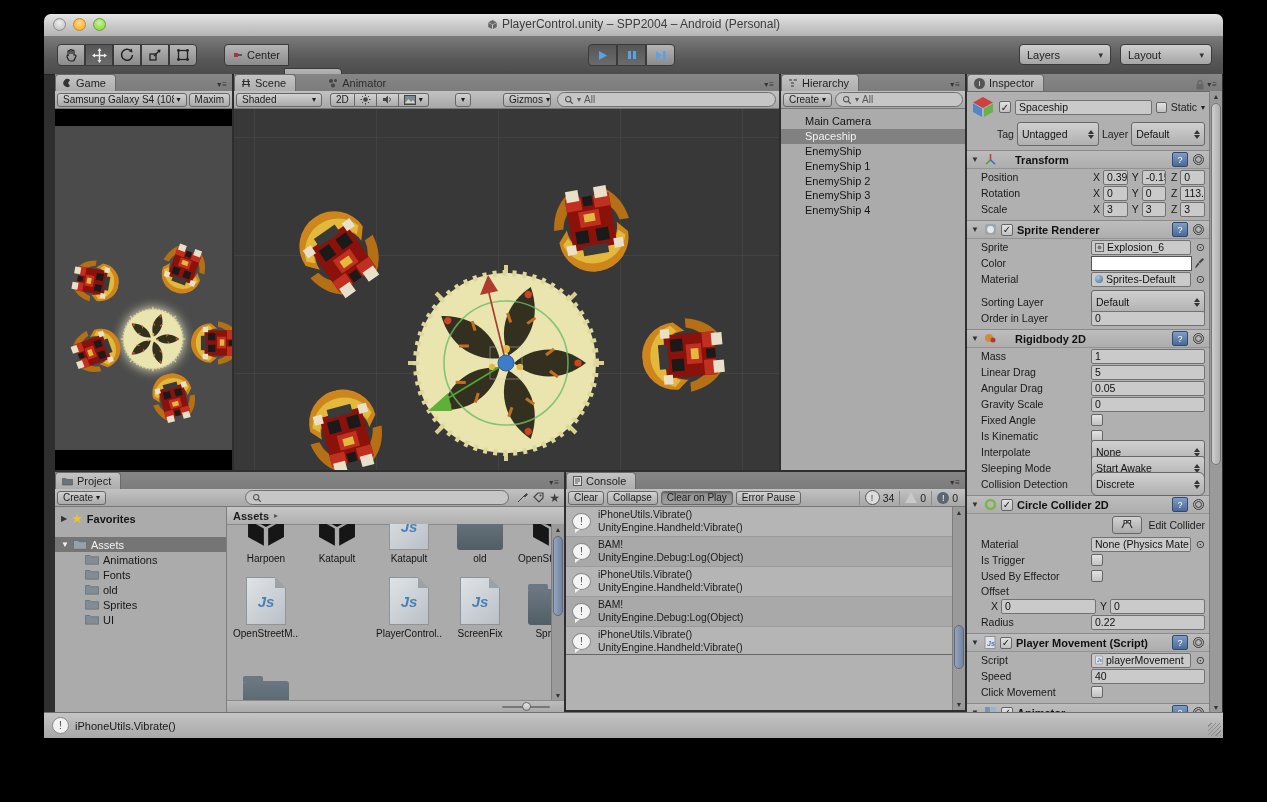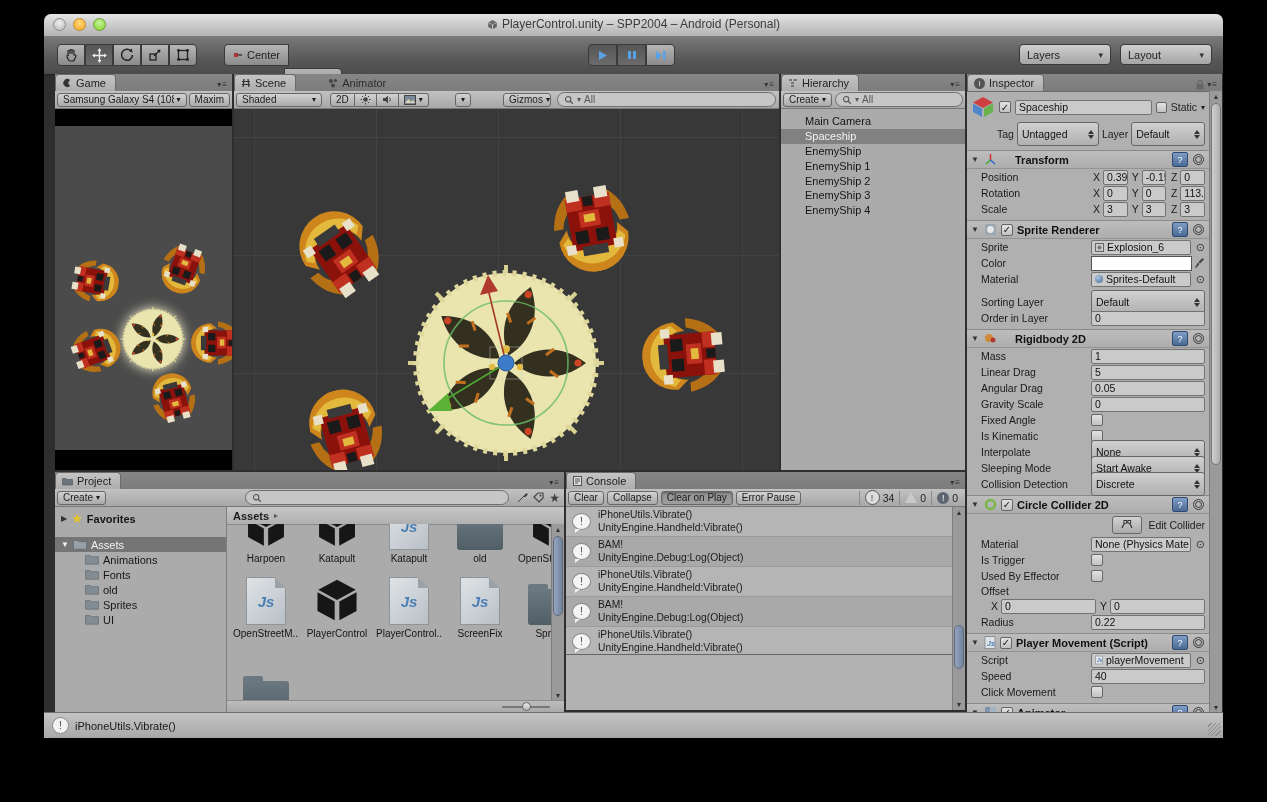--- a/index.html
+++ b/index.html
@@ -728,21 +728,21 @@
           <div class="pop" style="flex:1;">
             <span>Start Awake</span>
             <span class="ud">
               <i class="up"></i>
               <i class="dn"></i>
             </span>
           </div>
         </div>
       <div class="irow" style="margin-bottom:3px;">
           <span class="ilabel">Collision Detection</span>
-          <div class="pop" style="flex:1;">
+          <div class="pop" style="flex:1;border-radius:6px;">
             <span>Discrete</span>
             <span class="ud">
               <i class="up"></i>
               <i class="dn"></i>
             </span>
           </div>
         </div>
 
       <div class="comp-hdr">
         <span class="fold">▼</span>
@@ -979,28 +979,20 @@
           <div class="nm">OpenStreetM...</div>
         </div>
 
         <div class="asset" style="left:6px;top:53px;">
           <div class="ic">
               <div class="jsfile">
                 <span>Js</span>
               </div>
             </div>
           <div class="nm">OpenStreetM...</div>
-        </div>
-        <div class="asset" style="left:77px;top:53px;">
-          <div class="ic">
-              <svg width="50" height="50">
-                <use href="#sym-unity-cube" width="50" height="50"></use>
-              </svg>
-            </div>
-          <div class="nm">PlayerControl</div>
         </div>
         <div class="asset" style="left:149px;top:53px;">
           <div class="ic">
               <div class="jsfile">
                 <span>Js</span>
               </div>
             </div>
           <div class="nm">PlayerControl...</div>
         </div>
         <div class="asset" style="left:220px;top:53px;">

